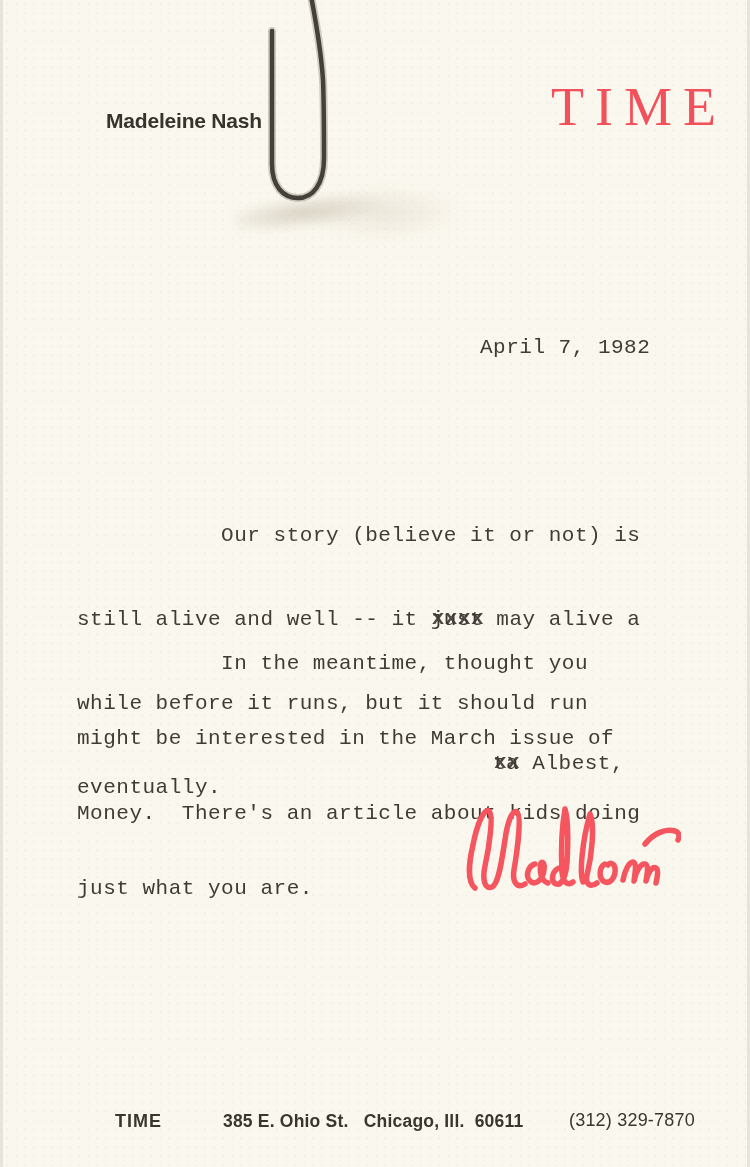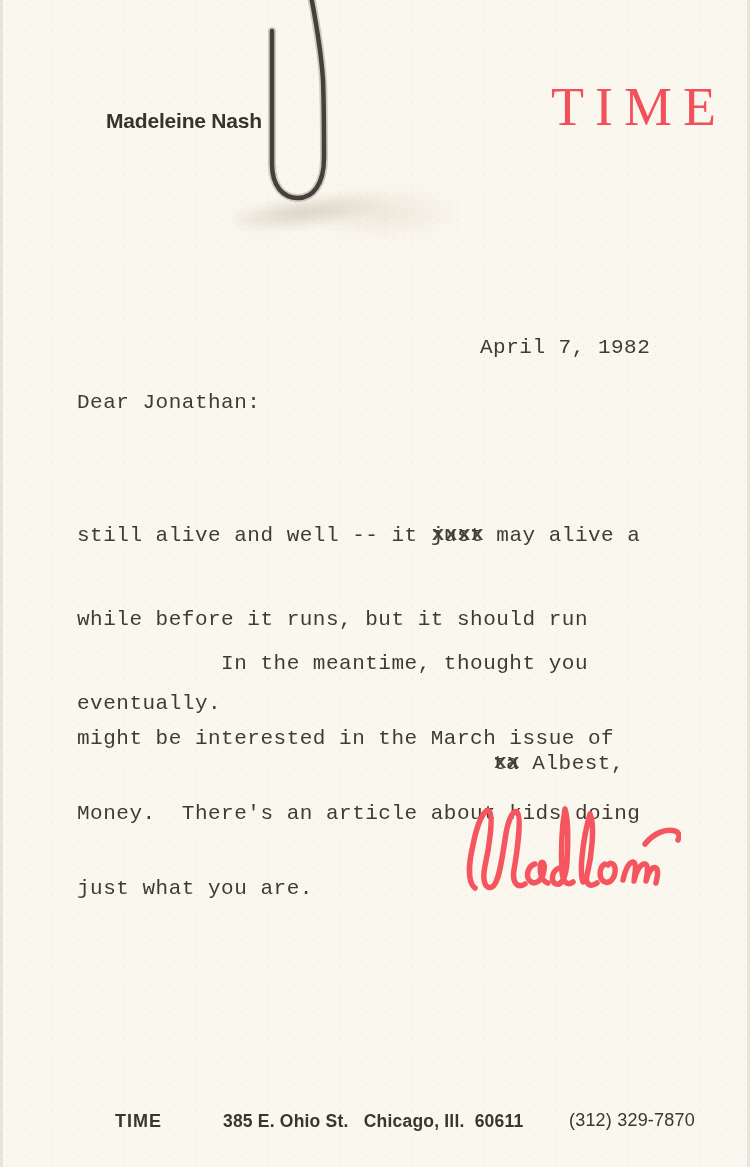--- a/index.html
+++ b/index.html
@@ -83,23 +83,23 @@
 
   <div class="clip-shadow-2"></div>
   <div class="clip-shadow-1"></div>
   <svg class="paperclip" width="190" height="250" viewBox="0 0 190 250" fill="none">
     <path d="M 83,-4 C 88,22 93,50 95,80 C 96,105 96,135 96,158 C 96,184 85,198 70,198 C 55,198 44,186 44,164 L 44,31" stroke="rgba(112,104,93,0.30)" stroke-width="8" stroke-linecap="round"></path>
     <path d="M 83,-4 C 88,22 93,50 95,80 C 96,105 96,135 96,158 C 96,184 85,198 70,198 C 55,198 44,186 44,164 L 44,31" stroke="#45403a" stroke-width="4.5" stroke-linecap="round"></path>
   </svg>
 
   <div class="tw date-line">April 7, 1982</div>
 
-  <div class="tw salutation">Dear Jonathan:</div>
 
   <div class="tw para-1">
+    <div class="line">           Our story (believe it or not) is</div>
     <div class="line"><span>still alive and well -- it </span><span class="overstrike-wrap"><span>just</span><span class="overstrike-overlay">xxxx</span></span><span> may alive a</span></div>
     <div class="line">while before it runs, but it should run</div>
     <div class="line">eventually.</div>
   </div>
 
   <div class="tw para-2">
     <div class="line">           In the meantime, thought you</div>
     <div class="line">might be interested in the March issue of</div>
     <div class="line">Money.  There's an article about kids doing</div>
     <div class="line">just what you are.</div>

